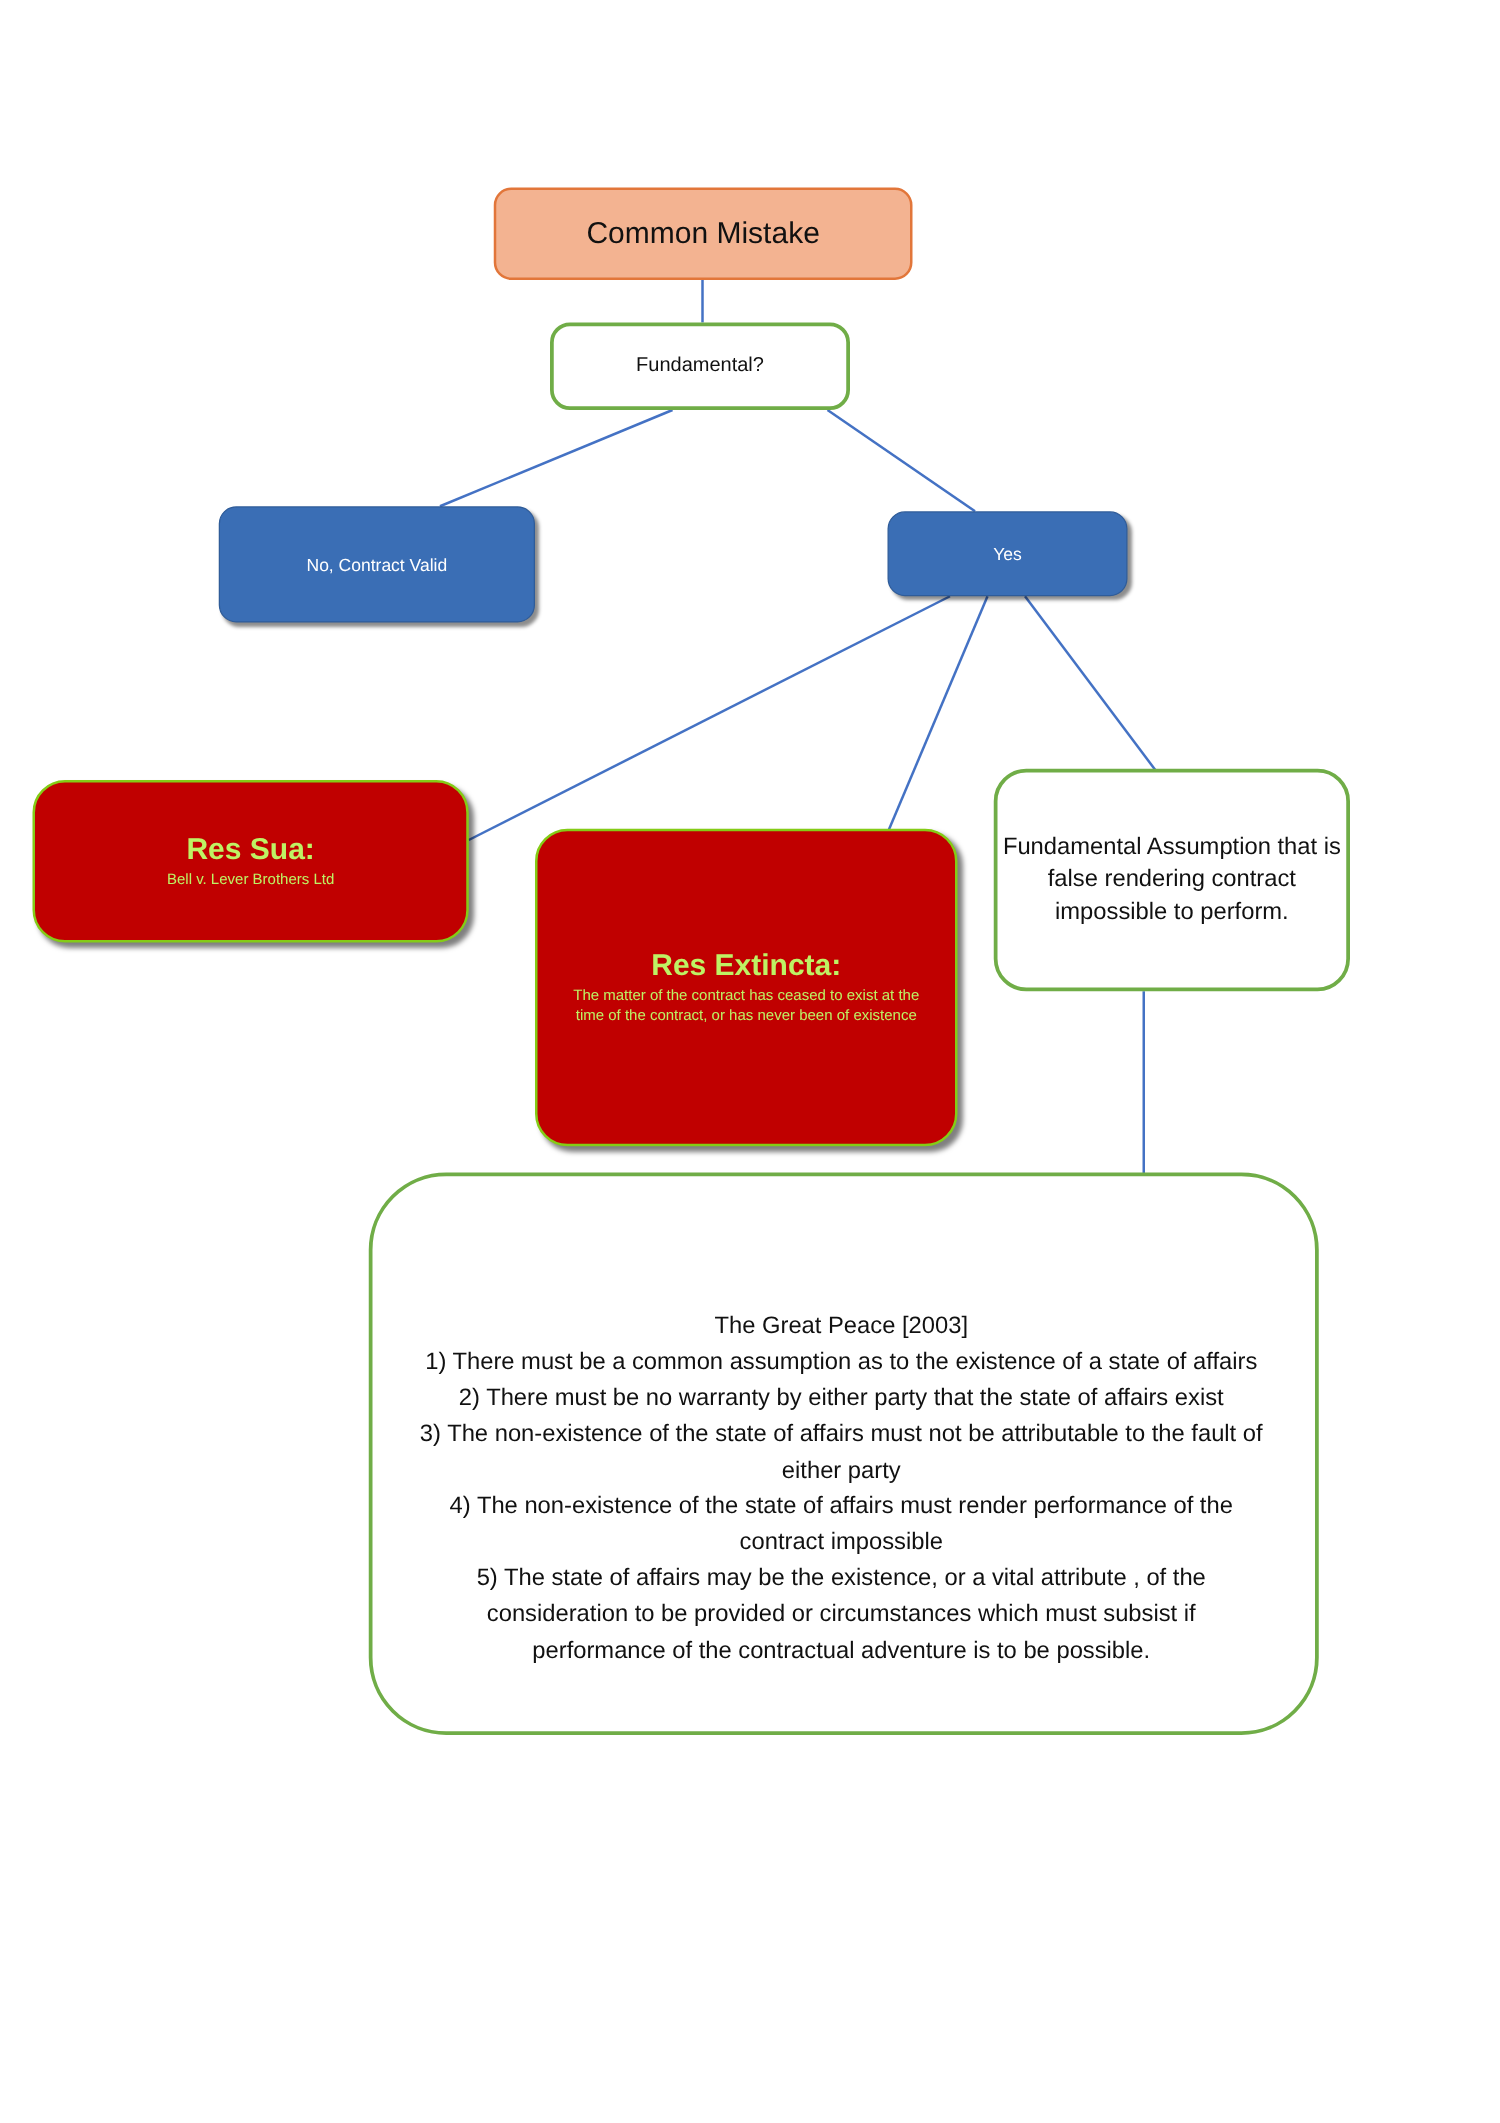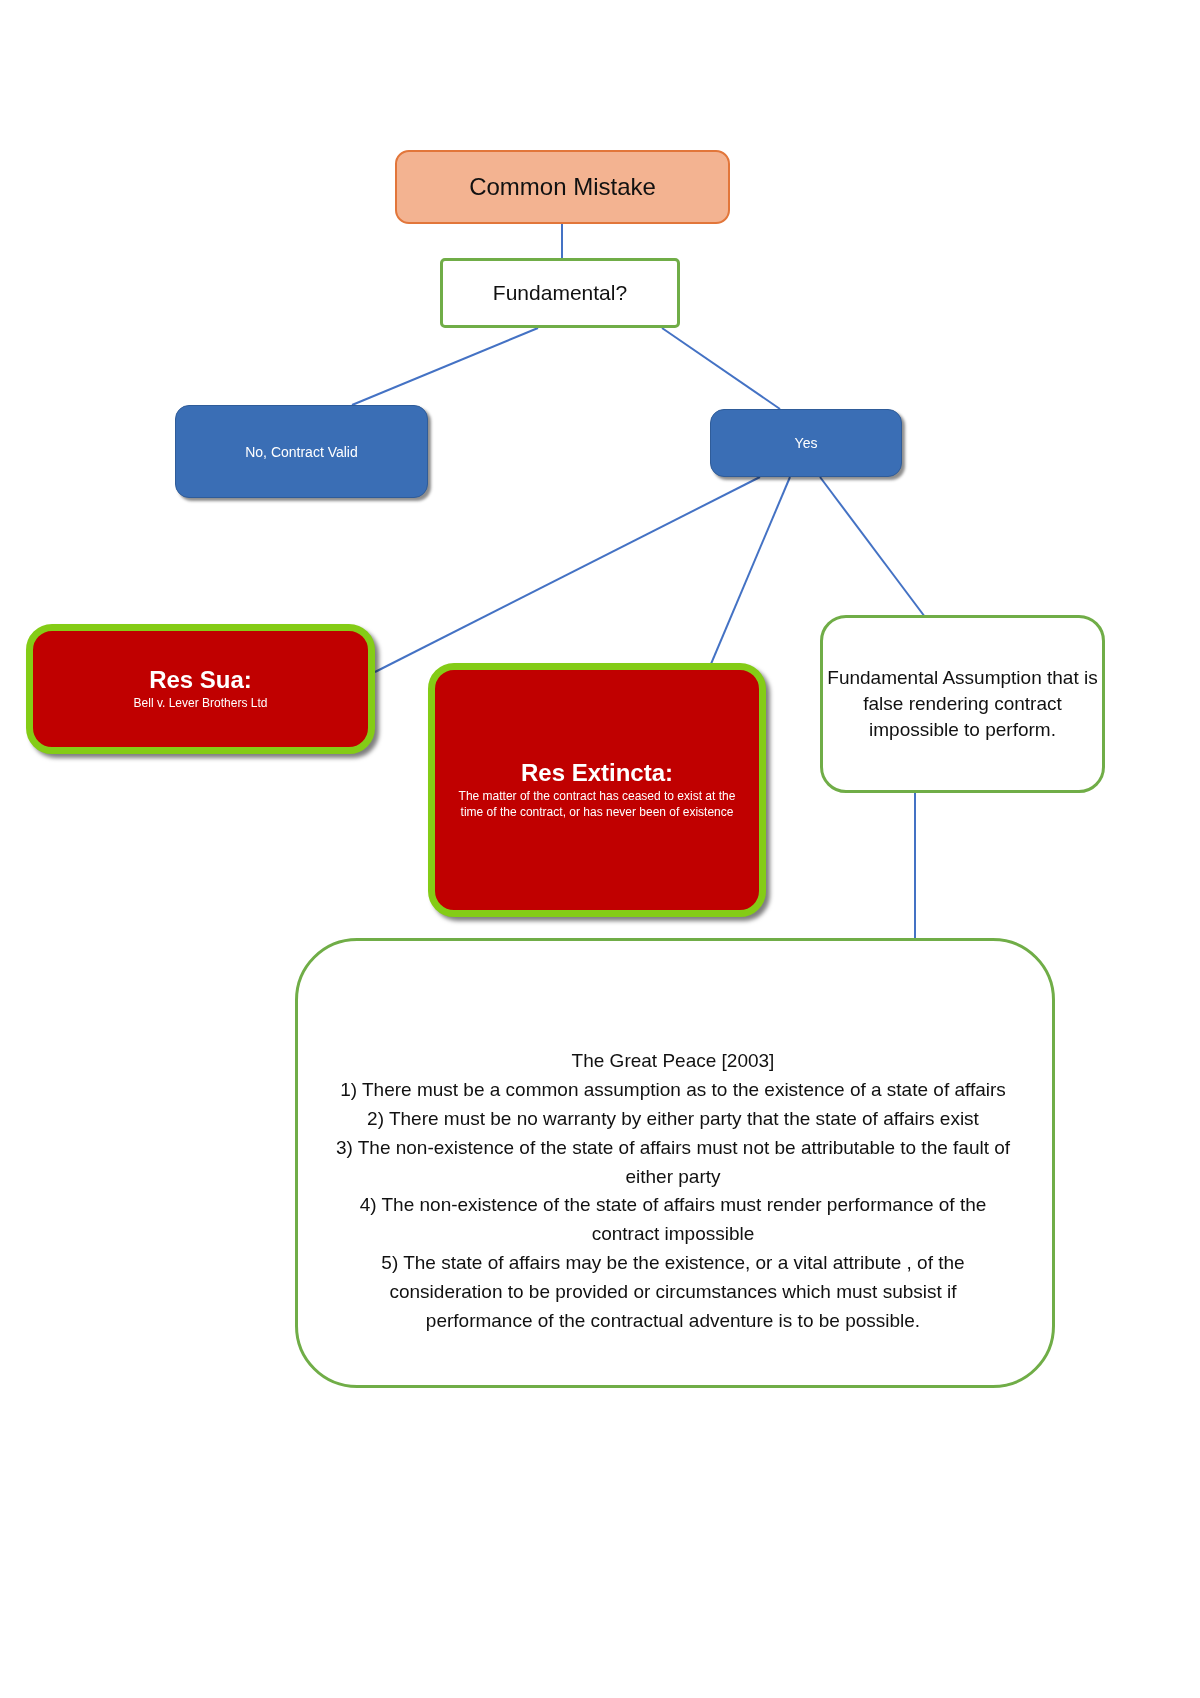--- a/index.html
+++ b/index.html
@@ -47,22 +47,22 @@
     font-size: 24px;
   }
 
   
   .node-green {
     background: #ffffff;
     border: 3px solid #70AD47;
     color: #111111;
   }
   .node-green-sm {
-    border-radius: 5px;
-    font-size: 21px;
+    border-radius: 16px;
+    font-size: 16px;
   }
   .node-green-md {
     border-radius: 26px;
     font-size: 19px;
     line-height: 1.38;
   }
   .node-green-lg {
     border-radius: 62px;
     font-size: 19px;
   }
@@ -73,23 +73,23 @@
     border: 1px solid #2F5C99;
     border-radius: 14px;
     color: #ffffff;
     font-size: 14px;
     box-shadow: 3px 3px 3px rgba(0,0,0,0.45);
   }
 
   
   .node-red {
     background: #C00000;
-    border: 7px solid #84cc16;
+    border: 2px solid #84cc16;
     border-radius: 26px;
-    color: #ffffff;
+    color: #bef264;
     box-shadow: 4px 4px 4px rgba(0,0,0,0.5);
   }
   .node-red .title {
     font-size: 24px;
     margin-bottom: 2px;
   }
   .node-red .body {
     font-size: 12px;
     line-height: 1.33;
     padding: 0 16px;
@@ -114,21 +114,21 @@
     text-align: center;
   }
 
   
   #node-common-mistake { left: 395px; top: 150px;  width: 335px; height: 74px; }
   #node-fundamental    { left: 440px; top: 258px;  width: 240px; height: 70px; }
   #node-no-valid       { left: 175px; top: 405px;  width: 253px; height: 93px; }
   #node-yes            { left: 710px; top: 409px;  width: 192px; height: 68px; }
   #node-res-sua        { left: 26px;  top: 624px;  width: 349px; height: 130px; }
   #node-res-extincta   { left: 428px; top: 663px;  width: 338px; height: 254px; }
-  #node-fund-assumption{ left: 795px; top: 615px;  width: 285px; height: 178px; margin-left: 25px; }
+  #node-fund-assumption{ left: 795px; top: 615px;  width: 285px; height: 178px; }
 </style>
 </head>
 <body>
 
 <div id="canvas">
 
   <svg id="connectors" viewBox="0 0 1200 1698" preserveAspectRatio="none">
 
     <line x1="562" y1="224" x2="562" y2="258" stroke="#4472C4" stroke-width="2"></line>
 

